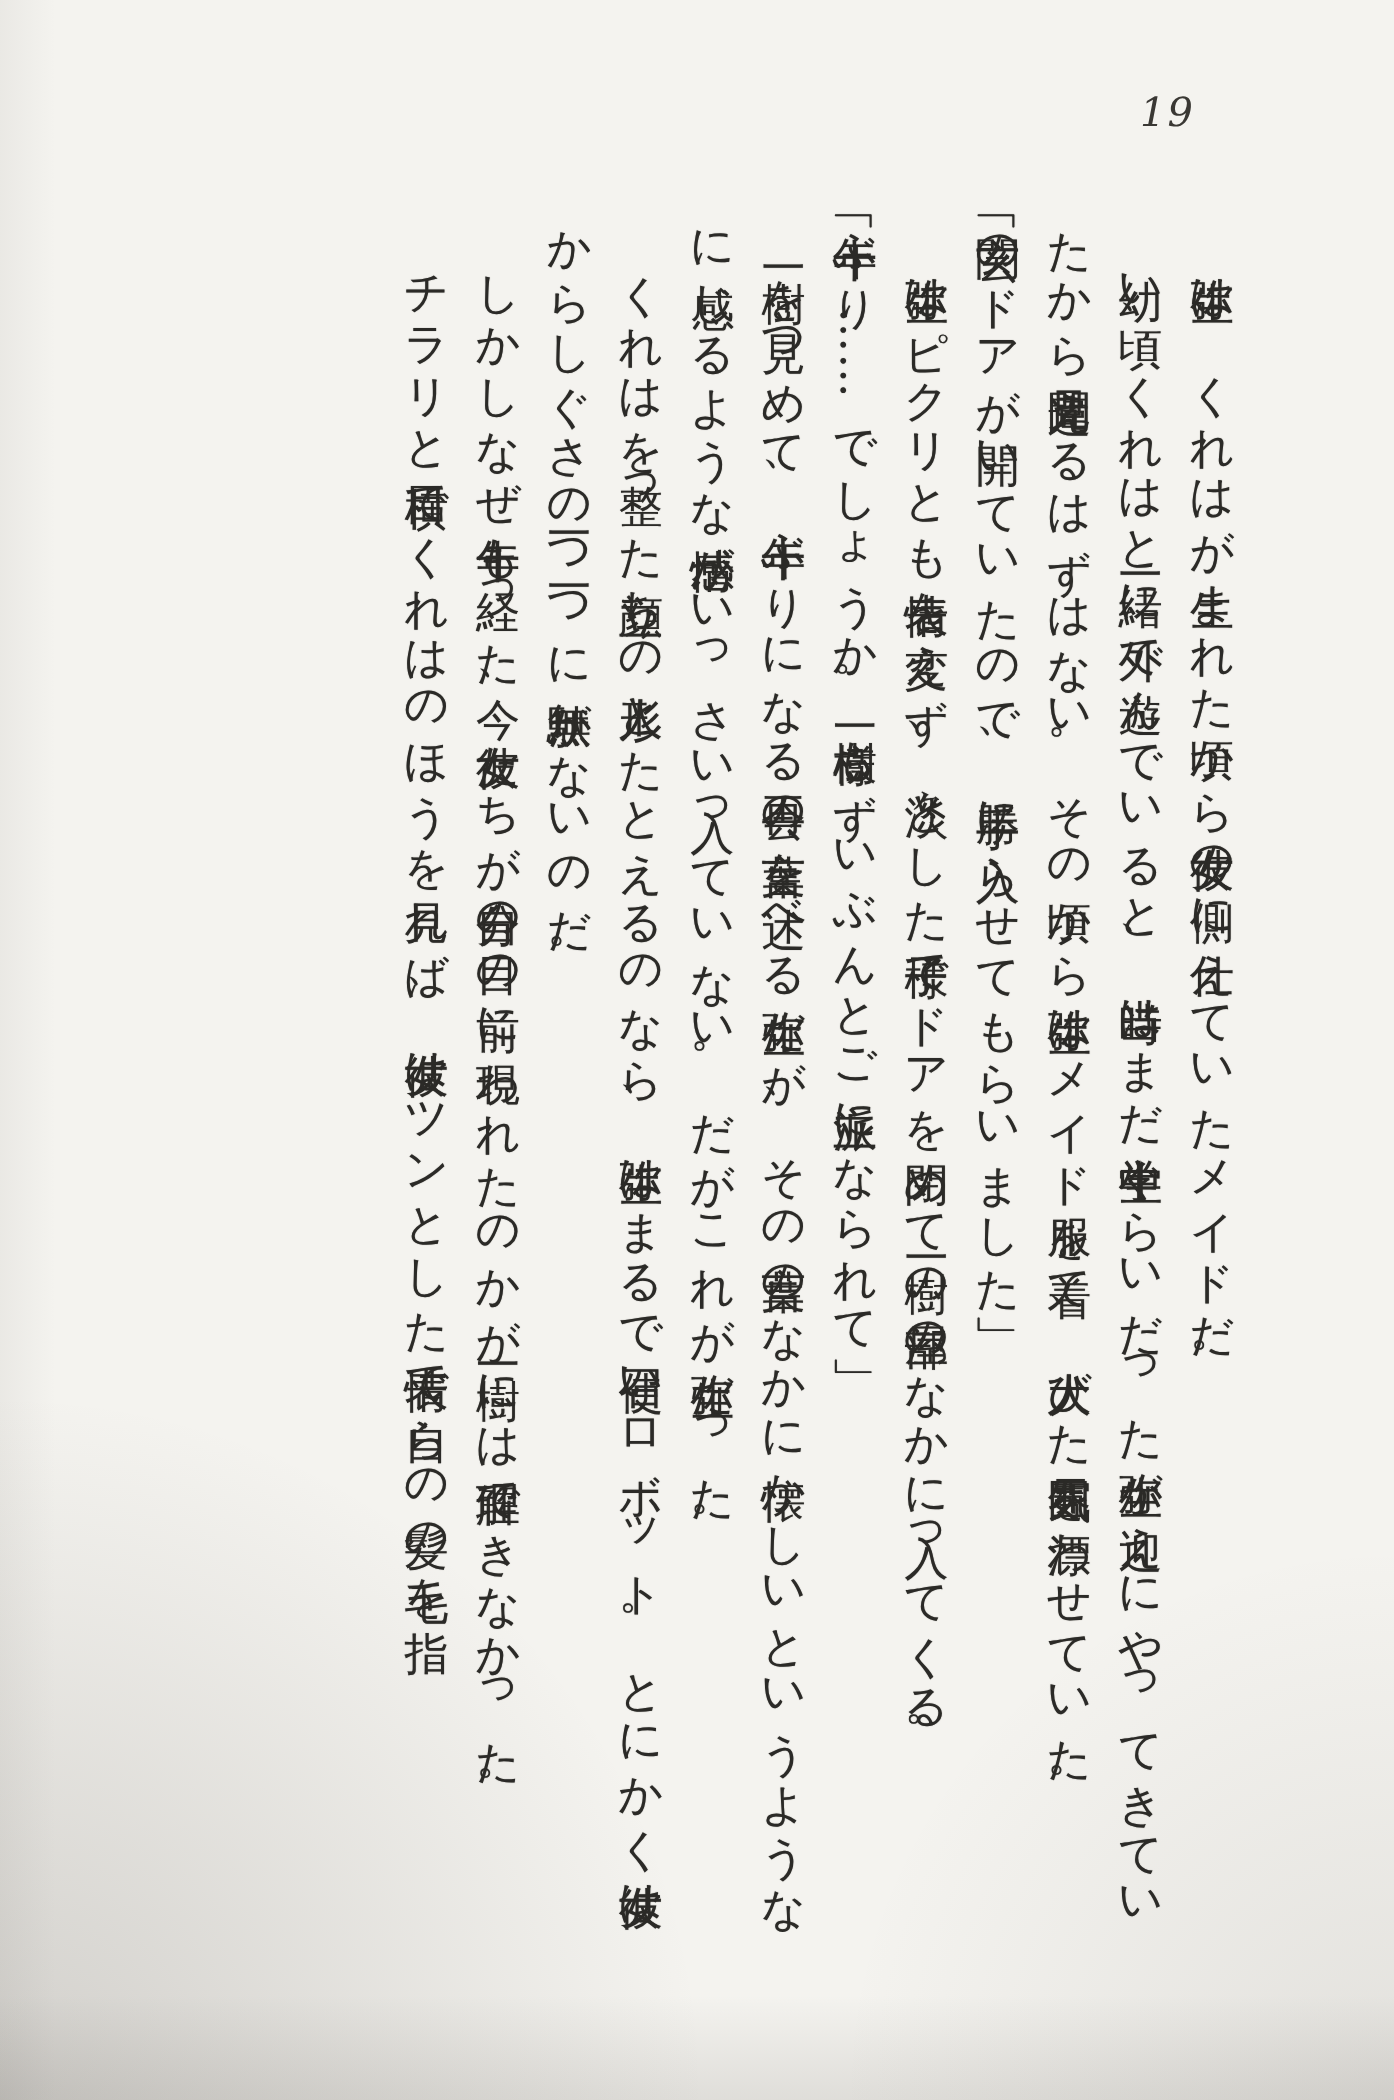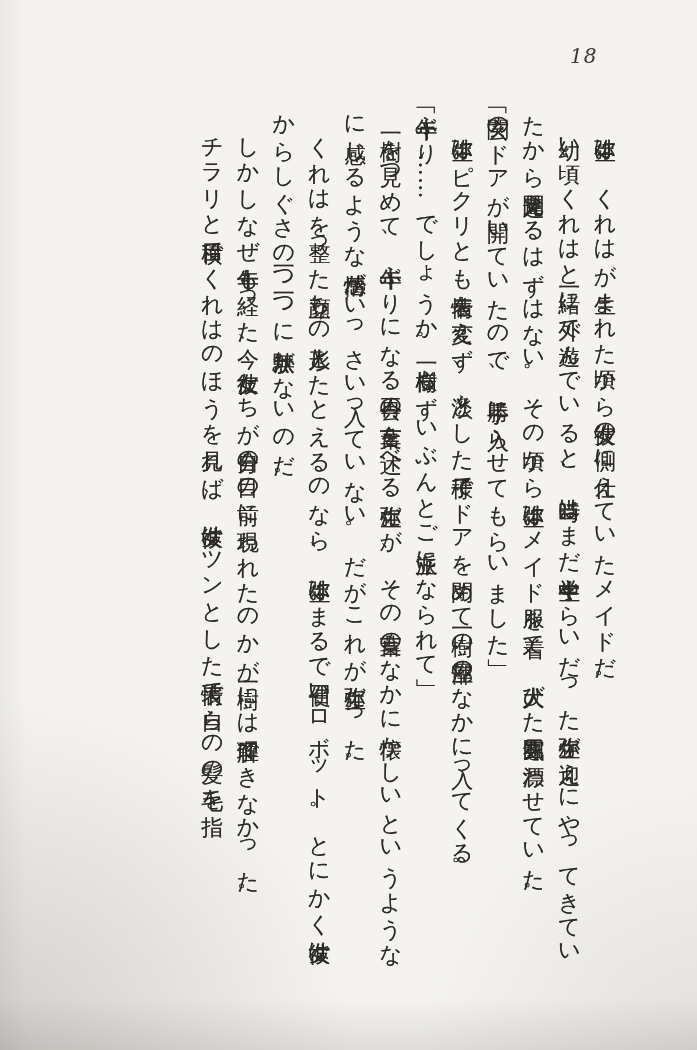--- a/index.html
+++ b/index.html
@@ -50,21 +50,21 @@
     padding: 0;
   }
   .text-block p.indent {
     text-indent: 1em;
   }
 </style>
 </head>
 <body>
 
 <div class="page">
-  <div class="page-number">18</div>
+  <div class="page-number">19</div>
 
   <div class="text-block">
     <p class="indent">弥生は、くれはが生まれた頃から彼女の側に仕えていたメイドだ。</p>
     <p class="indent">幼い頃、くれはと一緒に外で遊んでいると、当時はまだ中学生ぐらいだった弥生が迎えにやってきていたから見間違えるはずはない。その頃から弥生はメイド服を着て、大人びた雰囲気を漂わせていた。</p>
     <p>「玄関のドアが開いていたので、勝手に入らせてもらいました」</p>
     <p class="indent">弥生はピクリとも表情を変えず、淡々とした様子でドアを閉めて一樹の部屋のなかに入ってくる。</p>
     <p>「十年ぶり……でしょうか。一樹様もずいぶんとご立派になられて」</p>
     <p class="indent">一樹を見つめて、十年ぶりになる再会の言葉を述べる弥生だが、その言葉のなかに懐かしいというような身近に感じるような感情がいっさい入っていない。だがこれが弥生だった。</p>
     <p class="indent">くれはを整った顔立ちの人形とたとえるのなら、弥生はまるで召使いロボット。とにかく彼女は昔からしぐさの一つ一つに無駄がないのだ。</p>
     <p class="indent">しかしなぜ十年も経った今、彼女たちが自分の目の前に現われたのかが一樹には理解できなかった。</p>

